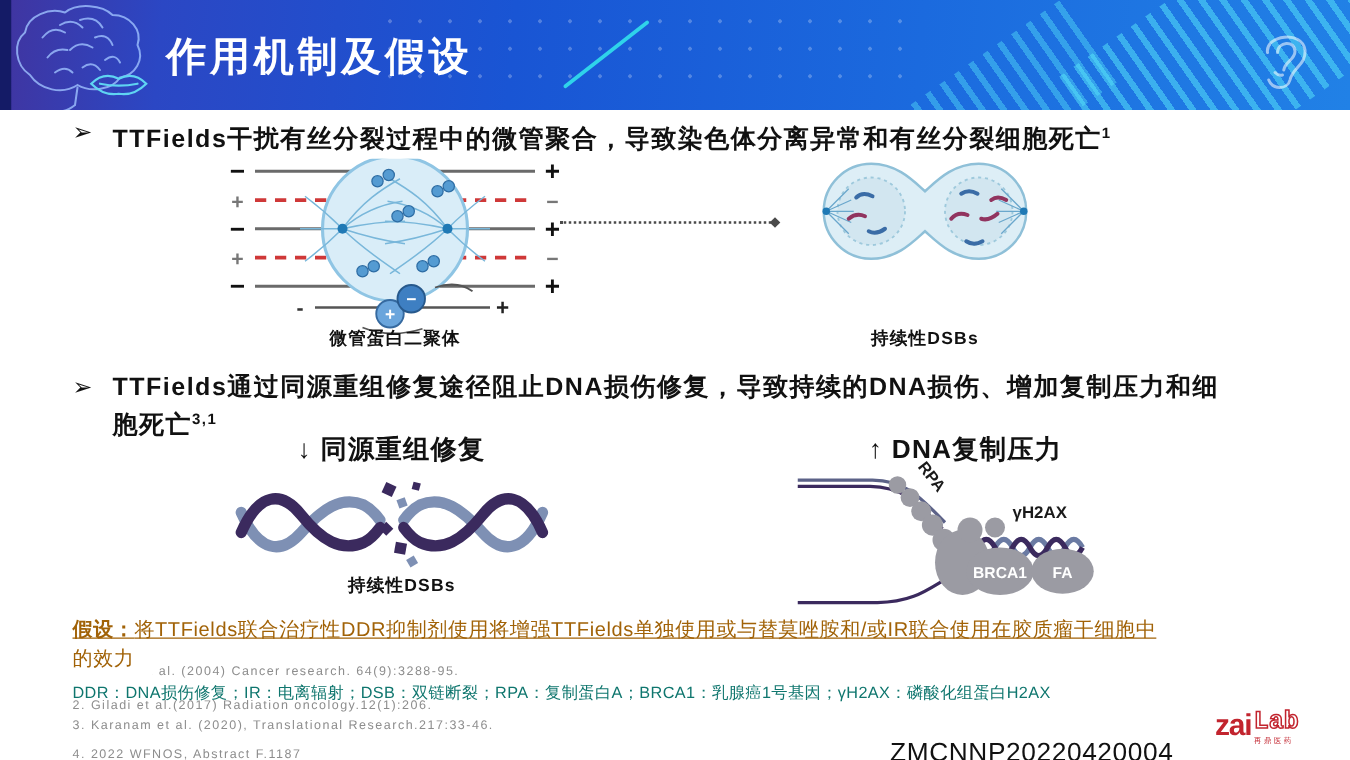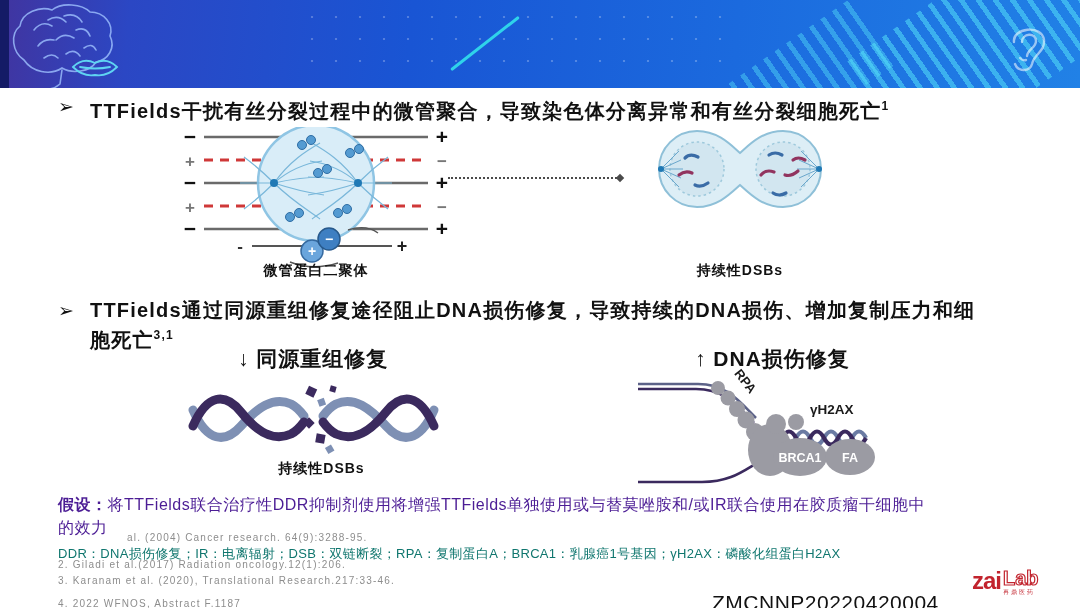--- a/index.html
+++ b/index.html
@@ -44,37 +44,37 @@
   .cap-mitosis { left:178px; top:262px; width:276px; }
   .cap-segregation { left:645px; top:262px; width:190px; }
   .cap-dsb { left:195px; top:460px; width:253px; }
   .mini-label { position:absolute; font-weight:bold; font-size:21px; color:#111; letter-spacing:1px; white-space:nowrap; }
   .label-hr { left:238px; top:345px; }
   .label-rs { left:695px; top:345px; }
   .dotted-arrow { position:absolute; left:448px; top:177px; width:172px; height:0; border-top:2.5px dotted #4a4a4a; }
   .dotted-arrow::after { content:""; position:absolute; right:-3px; top:-4.5px; width:6px; height:6px; background:#4a4a4a; transform:rotate(45deg); }
 
   
-  .hypothesis { position:absolute; left:58px; top:494px; font-size:16px; line-height:22px; letter-spacing:.5px; color:#4c1d95; z-index:3; }
+  .hypothesis { position:absolute; left:58px; top:494px; font-size:16px; line-height:22px; letter-spacing:.5px; color:#a16207; z-index:3;text-decoration:underline; }
   .hypothesis .line1 { white-space:nowrap; }
   .hypothesis .prefix { font-weight:bold; }
   .hypothesis .tail { display:inline-block; background:#fff; padding:1px 14px 4px 0; }
   .abbrev { position:absolute; left:58px; top:545px; font-size:13px; letter-spacing:.3px; color:#0f766e; z-index:2; white-space:nowrap; }
   .ref { position:absolute; left:58px; font-size:10px; letter-spacing:1.2px; color:#8d8d8d; z-index:1; white-space:nowrap; }
   .ref-1 { top:532px; }
   .ref-2 { top:559px; }
   .ref-3 { top:575px; }
   .ref-4 { top:598px; }
   .doc-code { position:absolute; left:712px; top:591px; font-size:21px; letter-spacing:.5px; color:#111; }
 
   
   .logo { position:absolute; left:972px; top:566px; display:flex; align-items:flex-start; }
   .logo-zai { font-size:24px; font-weight:800; color:#c2242e; letter-spacing:-1px; line-height:29px; }
   .logo-right { display:flex; flex-direction:column; margin-left:2px; margin-top:3px; }
-  .logo-lab { font-size:20px; font-weight:bold; line-height:18px; color:#fff; -webkit-text-stroke:1.2px #c2242e; letter-spacing:0; }
+  .logo-lab { font-size:20px; font-weight:bold; line-height:18px; color:#fff; -webkit-text-stroke:1.2px #c2242e; letter-spacing:0;font-family:Liberation Mono, monospace; }
   .logo-sub { font-size:6px; color:#c2242e; letter-spacing:2px; margin-top:1px; }
 
   svg text { font-family:"Liberation Sans", sans-serif; }
 </style>
 </head>
 <body>
 
 <div class="header">
   <div class="hdr-dots"></div>
   <div class="stripes stripes-a"></div>
@@ -106,20 +106,21 @@
   </svg>
 
   <svg class="ear" width="52" height="54" viewBox="0 0 52 54">
     <g fill="none" stroke="rgba(255,255,255,0.55)" stroke-width="2.4" stroke-linecap="round">
       <path d="M12,22 C10,8 40,4 42,20 C43,32 32,34 30,44 C28,52 16,52 13,44"></path>
       <path d="M20,22 C20,13 34,12 34,21 C34,28 26,29 25,36"></path>
       <path d="M18,38 q3,3 6,2"></path>
     </g>
   </svg>
 
+  <div class="page-title">作用机制及假设</div>
 </div>
 
 <div class="bullet bullet-1">
   <span class="marker">➢</span><span>TTFields干扰有丝分裂过程中的微管聚合，导致染色体分离异常和有丝分裂细胞死亡</span><sup>1</sup>
 </div>
 
 <svg class="fig" style="left:178px; top:127px;" width="276" height="140" viewBox="0 0 276 140">
 
   <g>
     <line x1="26" y1="10" x2="250" y2="10" stroke="#6a6a6a" stroke-width="2.5"></line>
@@ -215,21 +216,21 @@
   </g>
 </svg>
 
 <div class="fig-caption cap-segregation">持续性DSBs</div>
 
 <div class="bullet bullet-2">
   <span class="marker">➢</span><span>TTFields通过同源重组修复途径阻止DNA损伤修复，导致持续的DNA损伤、增加复制压力和细胞死亡</span><sup>3,1</sup>
 </div>
 
 <div class="mini-label label-hr">↓ 同源重组修复</div>
-<div class="mini-label label-rs">↑ DNA损伤修复</div>
+<div class="mini-label label-rs">↑ DNA复制压力</div>
 
 <svg class="fig" style="left:187px; top:382px;" width="253" height="82" viewBox="0 0 253 82">
   <g fill="none" stroke-width="9" stroke-linecap="round">
     <path d="M6,28 C20,60 38,62 54,44 S 86,14 104,22 C110,25 114,30 117,34" stroke="#7e90b4"></path>
     <path d="M6,44 C20,12 38,10 54,30 S 86,60 104,52 C110,49 114,44 117,40" stroke="#3b2a5e"></path>
     <path d="M247,28 C233,60 215,62 199,44 S 167,14 149,22 C143,25 139,30 136,34" stroke="#7e90b4"></path>
     <path d="M247,44 C233,12 215,10 199,30 S 167,60 149,52 C143,49 139,44 136,40" stroke="#3b2a5e"></path>
   </g>
   <g>
     <rect x="120" y="5" width="9" height="9" fill="#3b2a5e" transform="rotate(25 124 9)"></rect>

